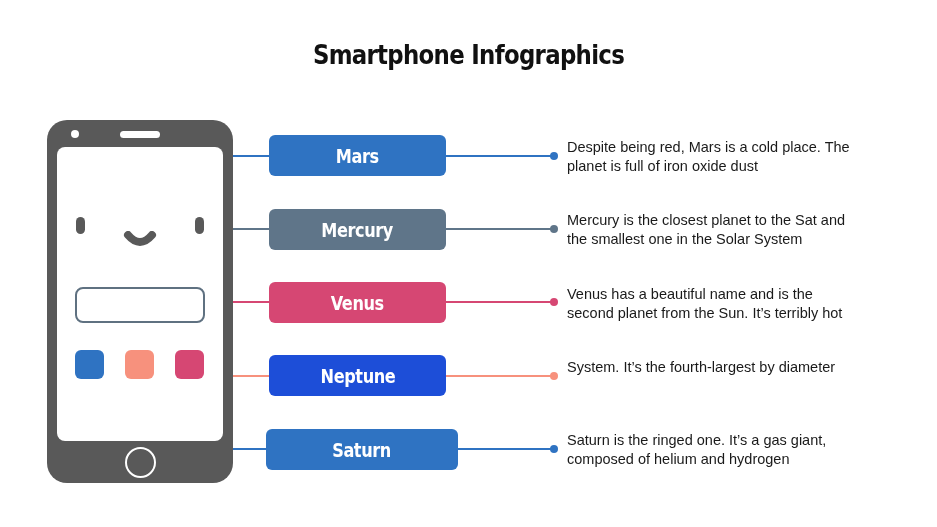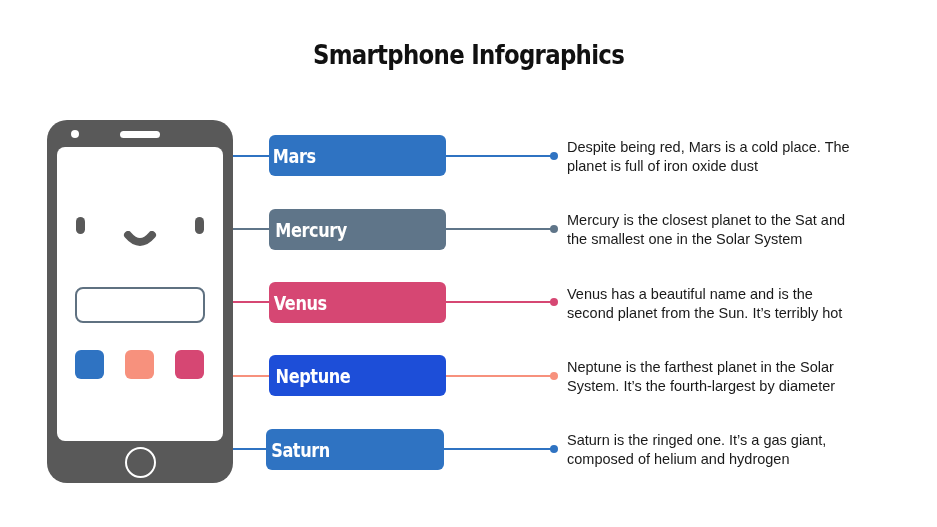--- a/index.html
+++ b/index.html
@@ -10,21 +10,21 @@
   .speaker { position: absolute; left: 73px; top: 11px; width: 40px; height: 7px; border-radius: 4px; background: #ffffff; }
   .screen { position: absolute; left: 10px; top: 27px; width: 166px; height: 294px; background: #ffffff; border-radius: 8px; }
   .home { position: absolute; left: 78px; top: 327px; width: 27px; height: 27px; border: 2px solid #ffffff; border-radius: 50%; }
   .eye { position: absolute; top: 70px; width: 9px; height: 17px; border-radius: 5px; background: #595959; }
   .eye.l { left: 19px; } .eye.r { left: 138px; }
   .smile { position: absolute; left: 66px; top: 84px; width: 34px; height: 17px; }
   .input-box { position: absolute; left: 18px; top: 140px; width: 126px; height: 32px; border: 2px solid #5f7181; border-radius: 8px; }
   .swatch { position: absolute; top: 203px; width: 29px; height: 29px; border-radius: 6px; }
   .line { position: absolute; height: 2px; }
   .dot { position: absolute; width: 8px; height: 8px; border-radius: 50%; }
-  .label-box { position: absolute; height: 41px; border-radius: 6px; color: #ffffff; font-family: "DejaVu Sans", sans-serif; font-weight: bold; font-size: 19px; display: flex; align-items: center; justify-content: flex-start; letter-spacing: -0.5px; }
+  .label-box { position: absolute; height: 41px; border-radius: 6px; color: #ffffff; font-family: "DejaVu Sans", sans-serif; font-weight: bold; font-size: 19px; display: flex; align-items: center; justify-content: center; letter-spacing: -0.5px; }
   .label-box span { display: inline-block; transform: scaleX(0.85); }
   .desc { position: absolute; left: 567px; width: 340px; font-size: 14.5px; line-height: 19px; color: #1a1a1a; }
 </style>
 </head>
 <body>
 
 <div class="title">Smartphone Infographics</div>
 
 <div class="phone">
   <div class="camera"></div>
@@ -76,26 +76,25 @@
     <div>second planet from the Sun. It’s terribly hot</div>
   </div>
 
 <div class="line" style="left:233px;top:375px;width:36px;background:#f7917d"></div>
 <div class="label-box" style="left:269px;top:355px;width:177px;background:#1d4ed8">
     <span>Neptune</span>
   </div>
 <div class="line" style="left:446px;top:375px;width:108px;background:#f7917d"></div>
 <div class="dot" style="left:550px;top:372px;background:#f7917d"></div>
 <div class="desc" style="top:358px">
-    <div>Neptune is the farthest planet in the Solar</div>
     <div>System. It’s the fourth-largest by diameter</div>
   </div>
 
 <div class="line" style="left:233px;top:448px;width:33px;background:#2f73c2"></div>
-<div class="label-box" style="left:266px;top:429px;width:178px;background:#2f73c2">
+<div class="label-box" style="left:266px;top:429px;width:192px;background:#2f73c2">
     <span>Saturn</span>
   </div>
 <div class="line" style="left:444px;top:448px;width:110px;background:#2f73c2"></div>
 <div class="dot" style="left:550px;top:445px;background:#2f73c2"></div>
 <div class="desc" style="top:431px">
     <div>Saturn is the ringed one. It’s a gas giant,</div>
     <div>composed of helium and hydrogen</div>
   </div>
 
 </body></html>

